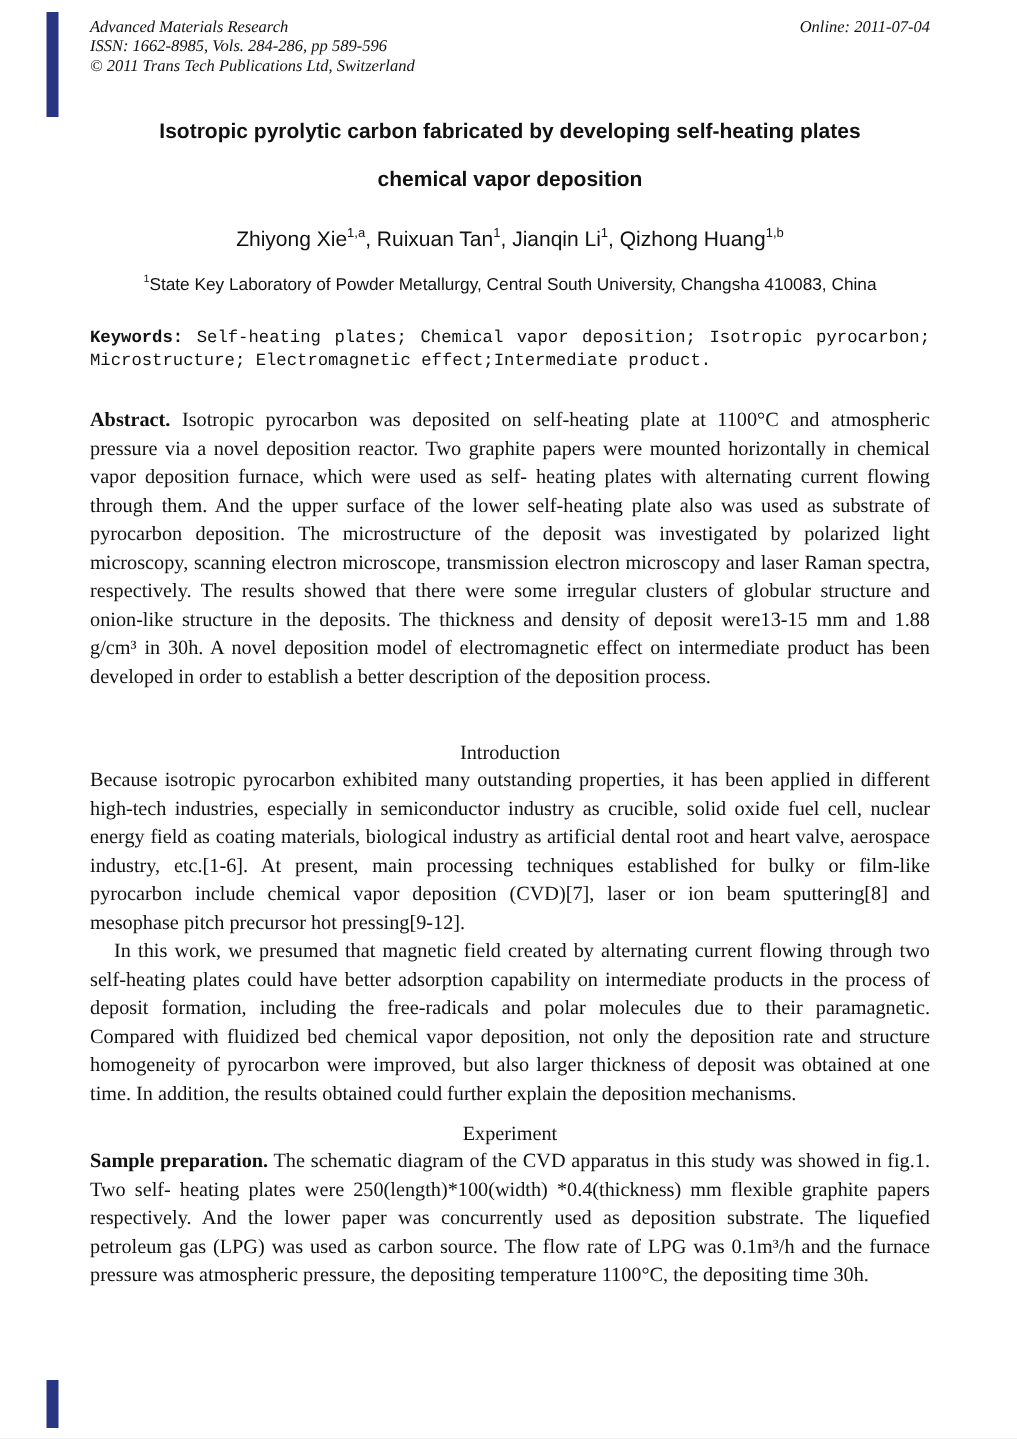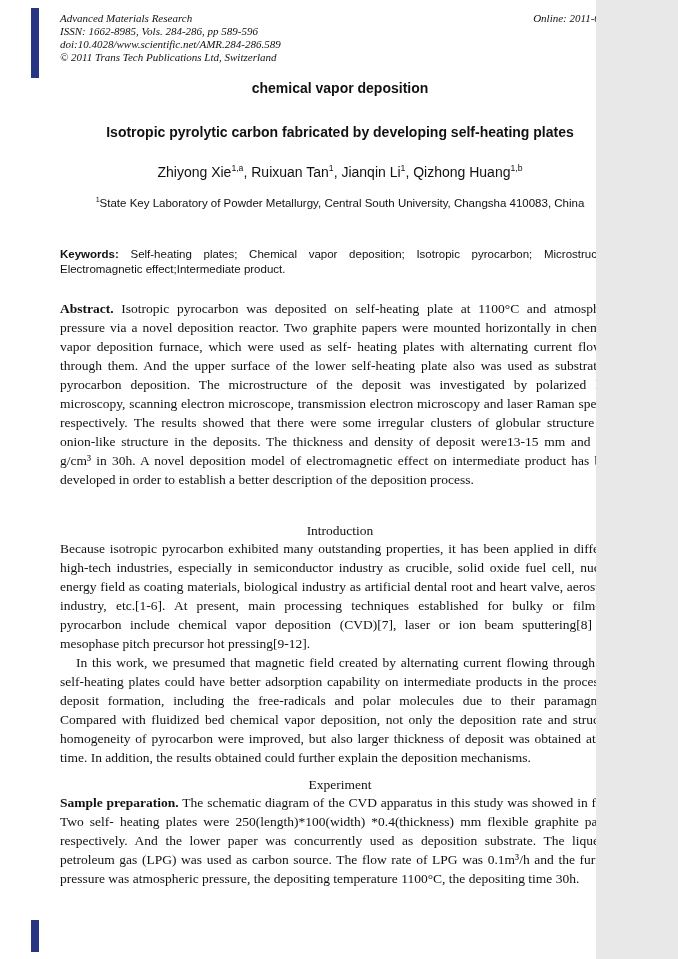--- a/index.html
+++ b/index.html
@@ -1,18 +1,18 @@
 <!DOCTYPE html>
 <html><head>
 <meta charset="utf-8">
 <style>
   html, body { margin: 0; padding: 0; background: #e8e8e8; }
   .page {
     position: relative;
-    width: 596px;
+    width: 678px;
     height: 959px;
     background: #ffffff;
     overflow: hidden;
     font-family: "Liberation Serif", serif;
     color: #111111;
     box-sizing: border-box;
   }
   .accent-bar { position: absolute; left: 31px; width: 8px; background: #283583; }
   .accent-bar.top { top: 8px; height: 70px; }
   .accent-bar.bottom { top: 920px; height: 32px; }
@@ -48,22 +48,22 @@
 
   .affiliation, .emails {
     text-align: center;
     font-family: "Liberation Sans", sans-serif;
     font-size: 11.5px;
   }
   .affiliation { margin-top: 17px; }
   .emails { margin-top: 11px; }
 
   .keywords {
-    margin-top: 38px;
-    font-family: Liberation Sans, sans-serif;
+    margin-top: 22px;
+    font-family: Liberation Mono, monospace;
     font-size: 11.5px;
     line-height: 15px;
     text-align: justify;
   }
   .keywords b { font-weight: bold; }
 
   .body-p {
     margin: 0;
     font-size: 13.5px;
     line-height: 19px;
@@ -89,28 +89,27 @@
 
   <div class="accent-bar top" style="background: rgb(40, 53, 131);"></div>
   <div class="accent-bar bottom" style="background: rgb(40, 53, 131);"></div>
 
   <div class="content">
 
     <div class="hdr">
       <div class="hdr-left">
         <div>Advanced Materials Research</div>
         <div>ISSN: 1662-8985, Vols. 284-286, pp 589-596</div>
-        <div>doi:10.4028/www.scientific.net/AMR.284-286.589</div>
         <div>© 2011 Trans Tech Publications Ltd, Switzerland</div>
       </div>
       <div class="hdr-right">Online: 2011-07-04</div>
     </div>
 
+    <div class="title-line l1">Isotropic pyrolytic carbon fabricated by developing self-heating plates</div>
     <div class="title-line l2">chemical vapor deposition</div>
-    <div class="title-line l1">Isotropic pyrolytic carbon fabricated by developing self-heating plates</div>
 
     <div class="authors"><span>Zhiyong Xie</span><sup>1,a</sup><span>, </span><span>Ruixuan Tan</span><sup>1</sup><span>, </span><span>Jianqin Li</span><sup>1</sup><span>, </span><span>Qizhong Huang</span><sup>1,b</sup></div>
 
     <div class="affiliation"><sup>1</sup><span>State Key Laboratory of Powder Metallurgy, Central South University, Changsha 410083, China</span></div>
 
 
     <p class="keywords"><b>Keywords:</b><span> Self-heating plates; Chemical vapor deposition; Isotropic pyrocarbon; Microstructure; Electromagnetic effect;Intermediate product.</span></p>
 
     <p class="body-p abstract"><span class="lead">Abstract.</span><span> Isotropic pyrocarbon was deposited on self-heating plate at 1100°C and atmospheric pressure via a novel deposition reactor. Two graphite papers were mounted horizontally in chemical vapor deposition furnace, which were used as self- heating plates with alternating current flowing through them. And the upper surface of the lower self-heating plate also was used as substrate of pyrocarbon deposition. The microstructure of the deposit was investigated by polarized light microscopy, scanning electron microscope, transmission electron microscopy and laser Raman spectra, respectively. The results showed that there were some irregular clusters of globular structure and onion-like structure in the deposits. The thickness and density of deposit were13-15 mm and 1.88 g/cm³ in 30h. A novel deposition model of electromagnetic effect on intermediate product has been developed in order to establish a better description of the deposition process.</span></p>
 

